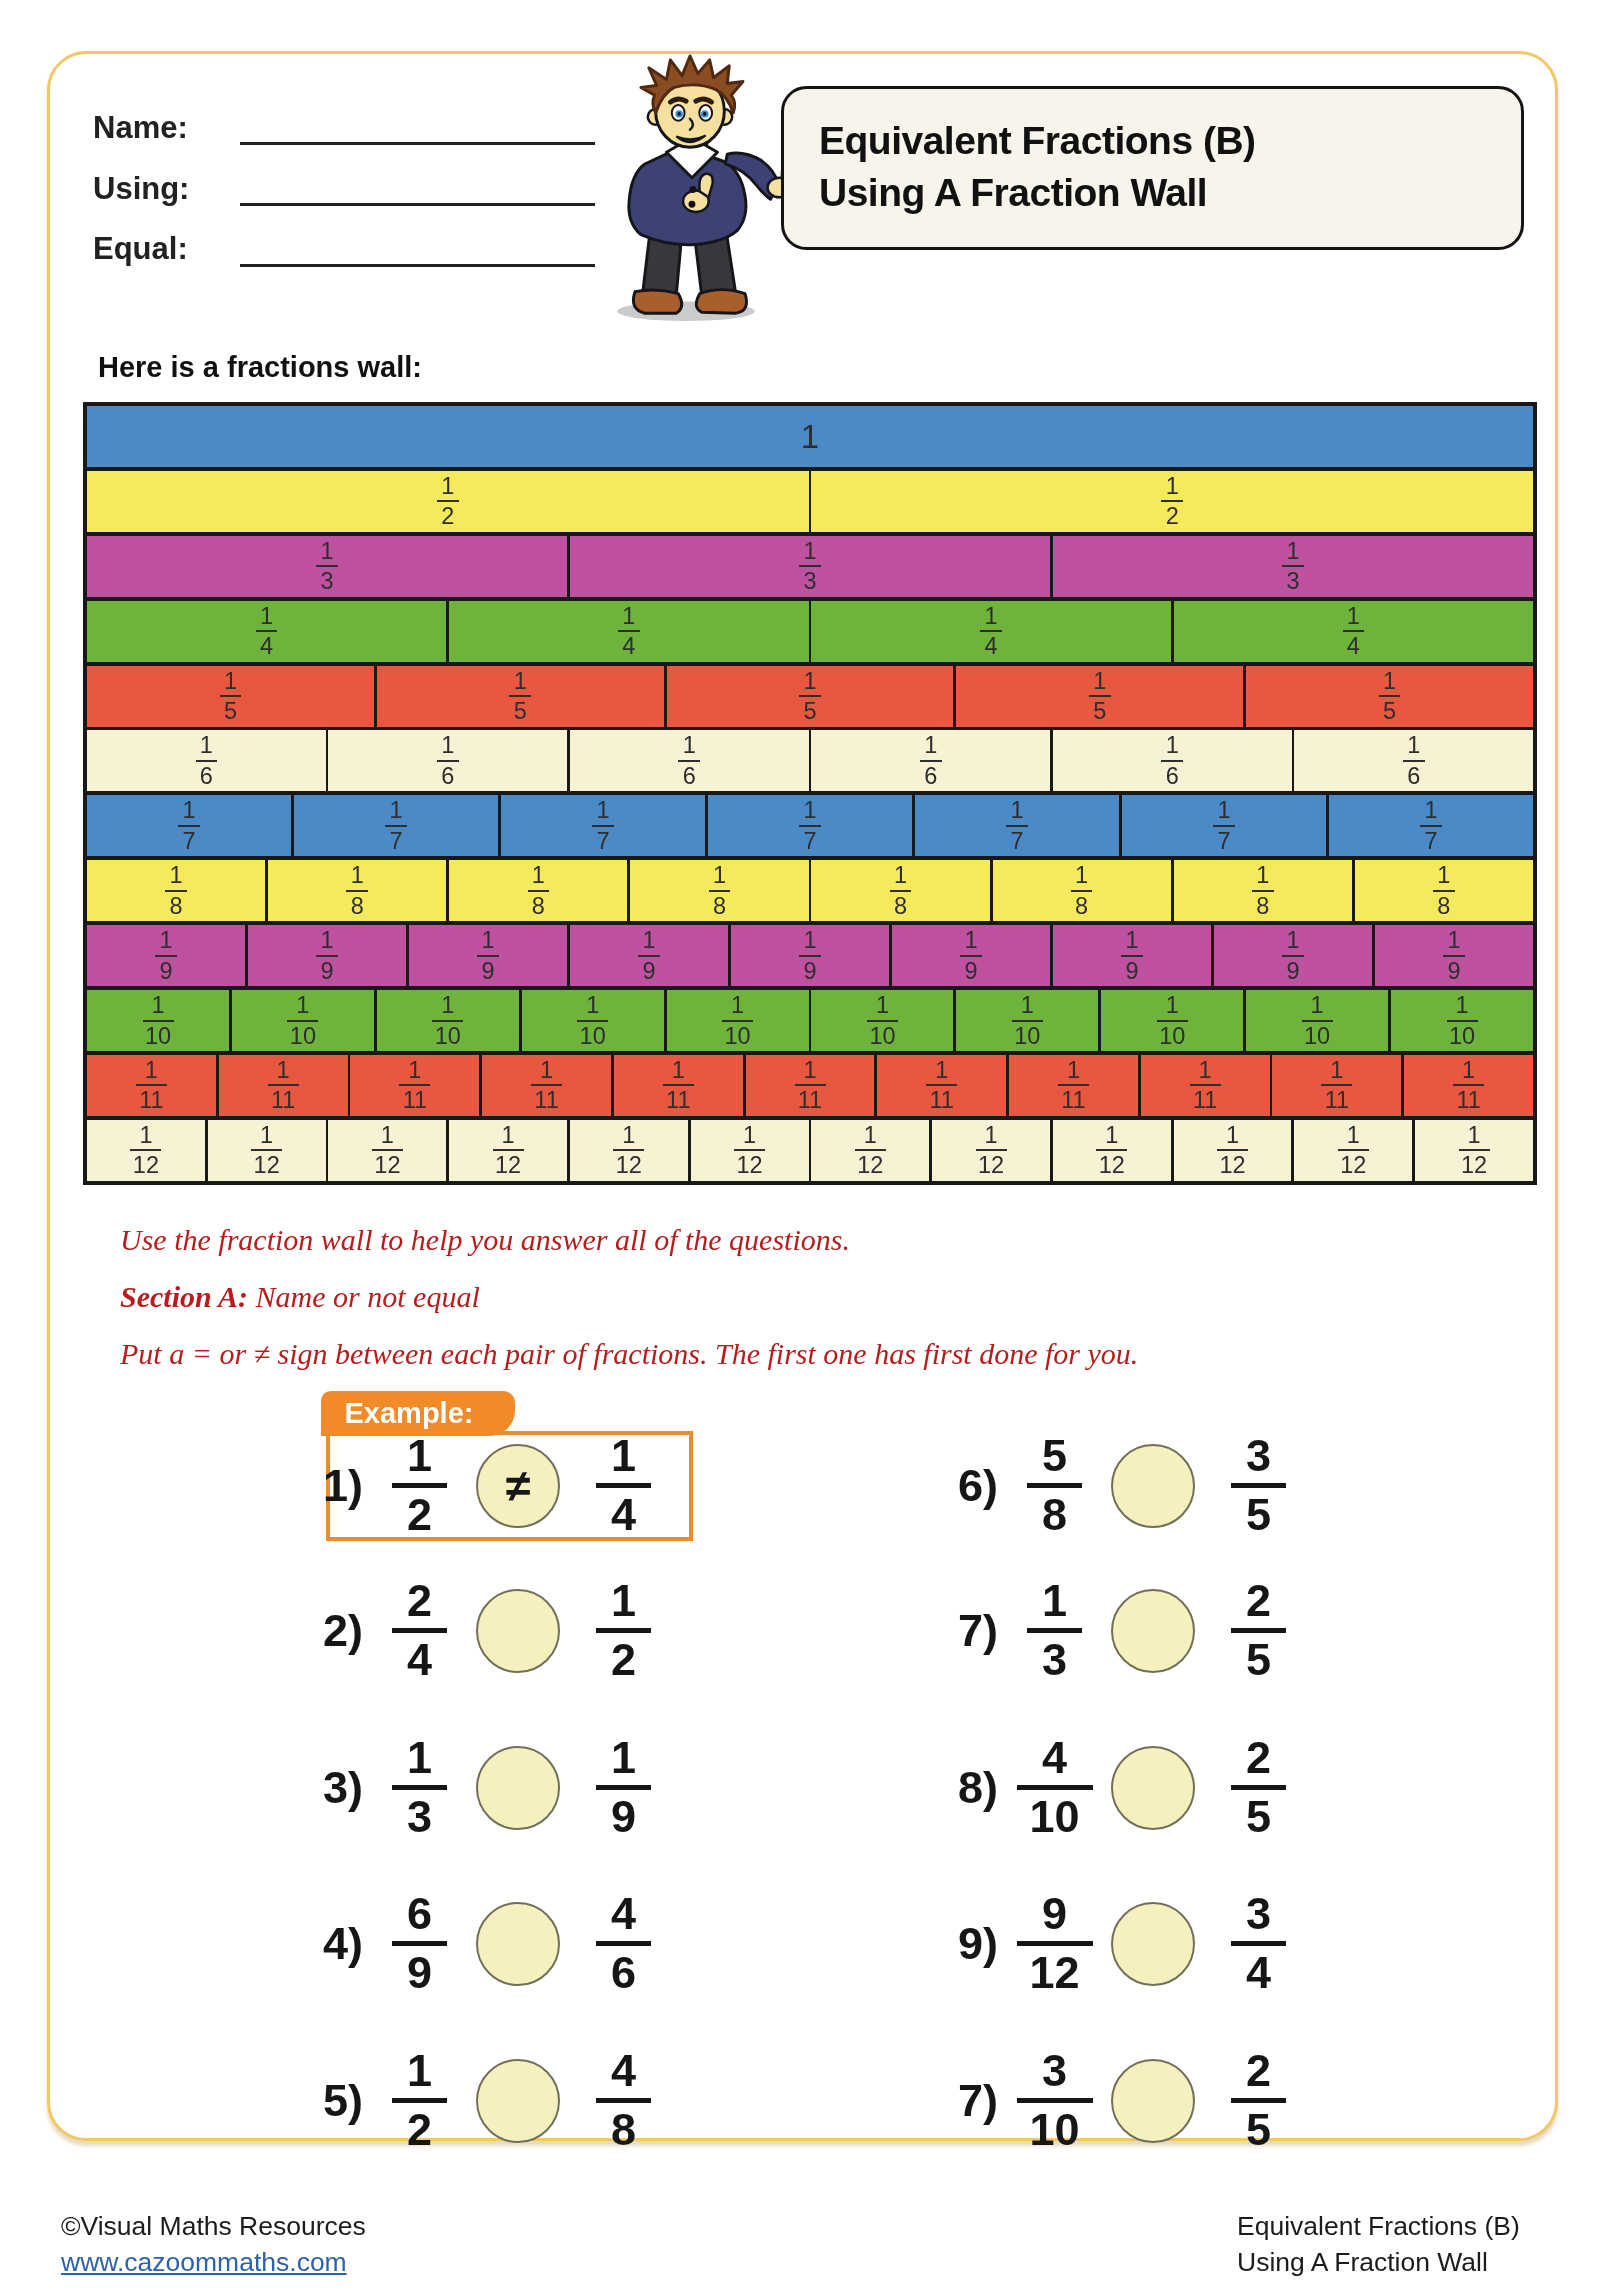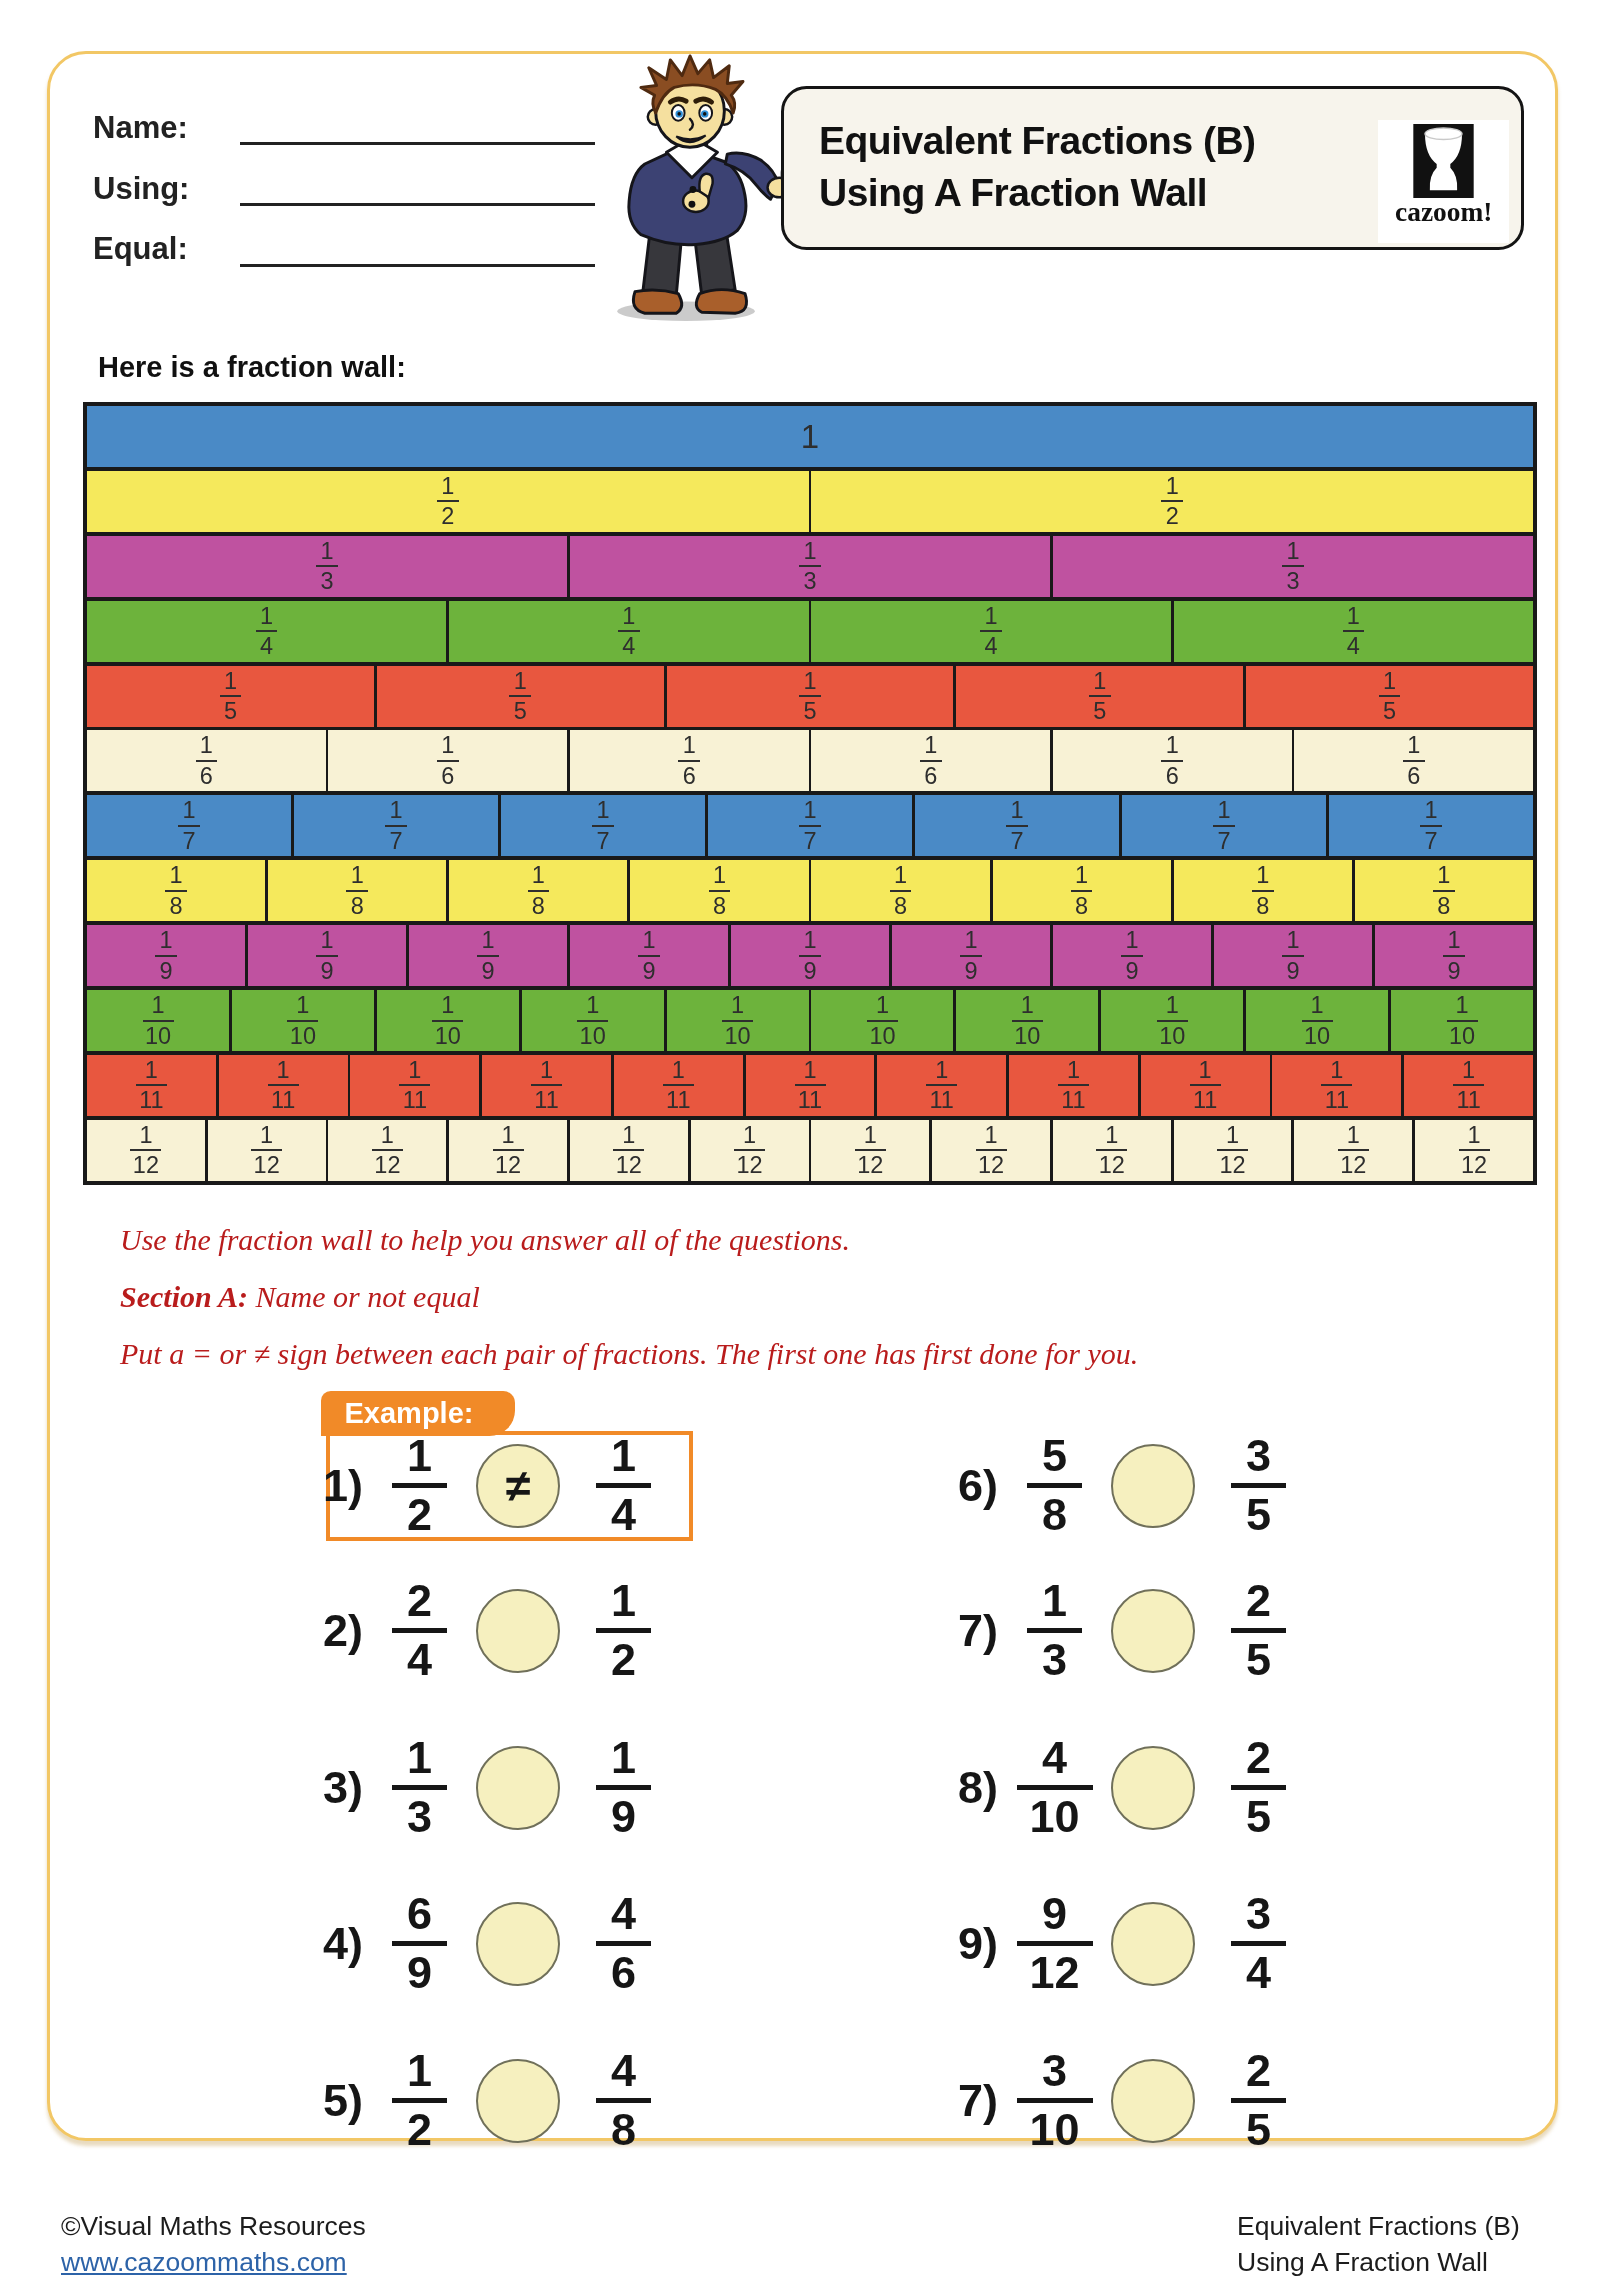--- a/index.html
+++ b/index.html
@@ -121,31 +121,23 @@
     <circle cx="127" cy="61" r="1.8" fill="#111"></circle>
   <path d="M112,66 Q118,72 112,77" stroke="#15151a" stroke-width="2.5" fill="none" stroke-linecap="round"></path>
   <path d="M98,84 Q112,96 128,83 Q114,90 98,84 Z" fill="#2b1a12" stroke="#15151a" stroke-width="2"></path>
 </svg>
 
 <div class="title-box">
   <div class="title-text">
     <div>Equivalent Fractions (B)</div>
     <div>Using A Fraction Wall</div>
   </div>
-  <div class="logo">
-    <svg width="61" height="74" viewBox="0 0 62 76">
-      <rect x="0" y="0" width="62" height="76" fill="#111"></rect>
-      <path d="M12,10 L50,10 Q50,32 38,41 L38,45 Q46,53 45,68 L17,68 Q16,53 24,45 L24,41 Q12,32 12,10 Z" fill="#fff"></path>
-      <ellipse cx="31" cy="10" rx="19" ry="6" fill="#fff" stroke="#c9c9c9" stroke-width="1.5"></ellipse>
-    </svg>
-    <div class="logo-text">cazoom!</div>
-  </div>
 </div>
 
-<div class="wall-heading">Here is a fraction wall:</div>
+<div class="wall-heading">Here is a fractions wall:</div>
 <div class="wall" id="fraction-wall">
     <div class="wall-row">
       <div class="wall-cell" style="background: rgb(74, 138, 198);">
         <span class="whole">1</span>
       </div>
     </div>
     <div class="wall-row">
       <div class="wall-cell" style="background: rgb(245, 233, 92);">
         <div class="wfrac">
           <span class="n">1</span>

